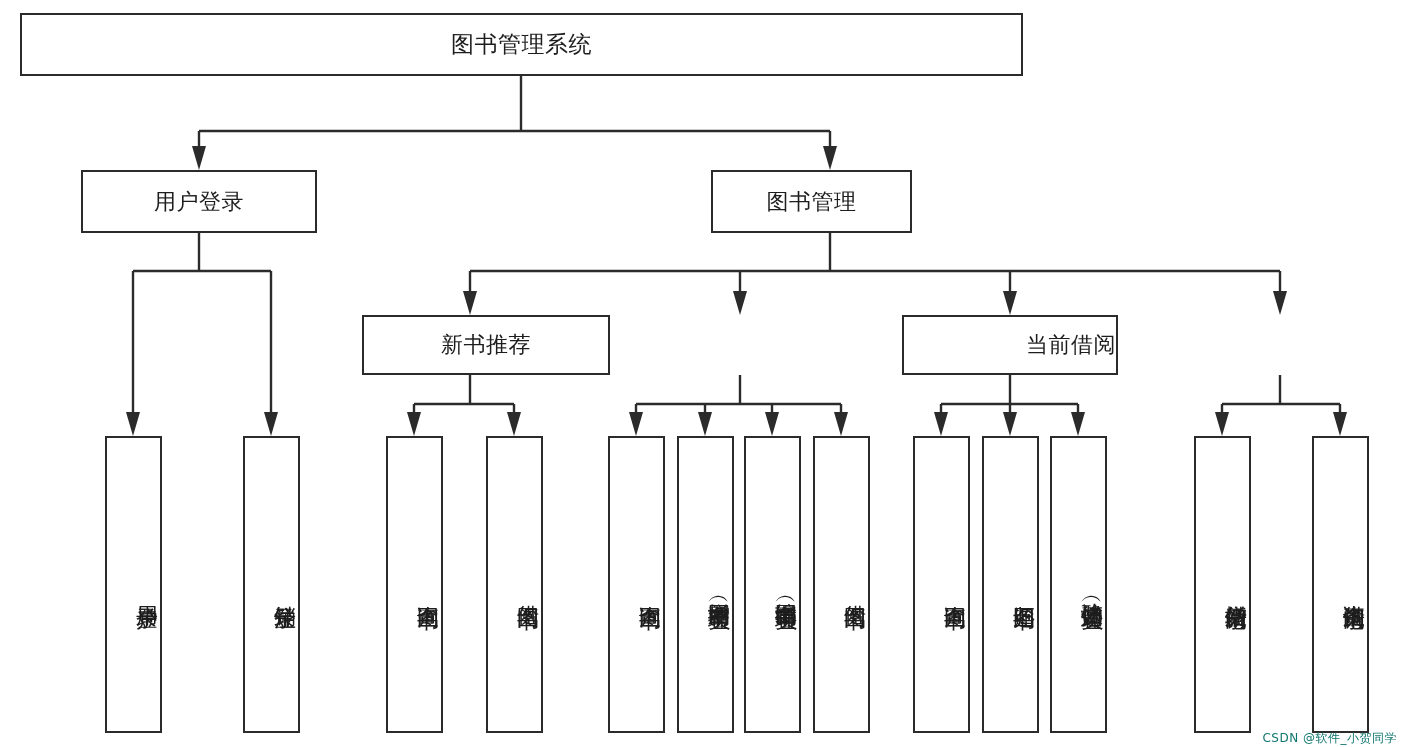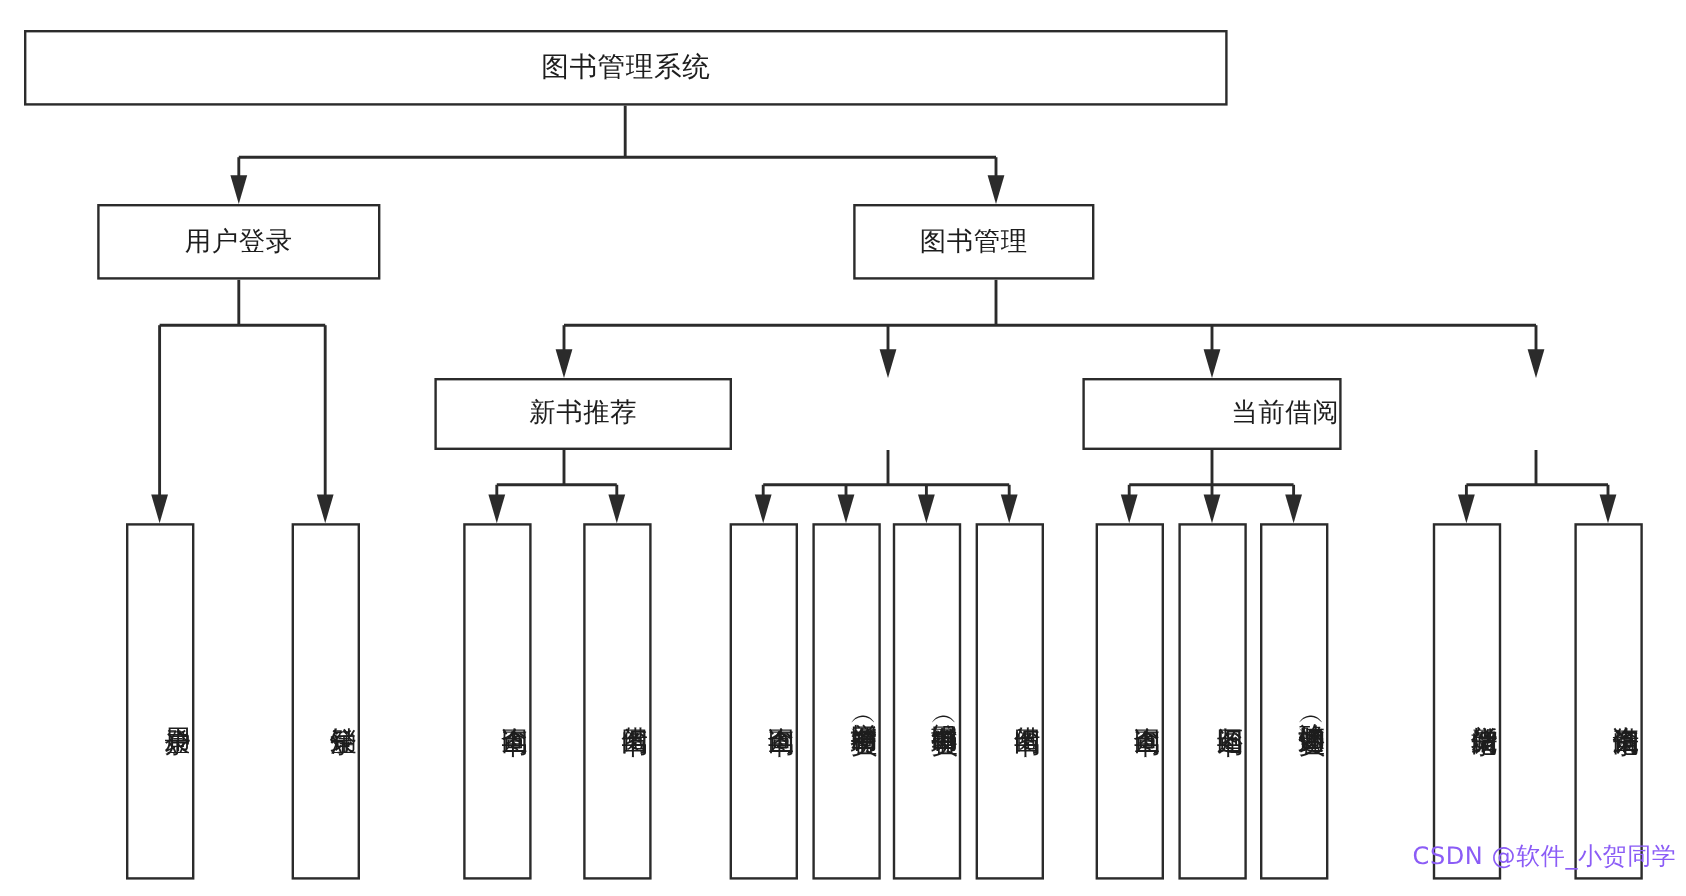--- a/index.html
+++ b/index.html
@@ -41,44 +41,43 @@
     padding-top: 10px;
     letter-spacing: 1px;
   }
   .node.vert .vlabel {
     writing-mode: vertical-rl;
     text-orientation: upright;
     display: block;
   }
   .node.root {
     font-size: 23px;
-    margin-top: 12px;
   }
   svg.links {
     position: absolute;
     left: 0;
     top: 0;
     width: 1405px;
     height: 747px;
     pointer-events: none;
   }
   .lk {
     stroke: #2b2b2b;
     stroke-width: 2.4;
     fill: none;
   }
   .ah {
     fill: #2b2b2b;
   }
   .watermark {
     position: absolute;
     right: 8px;
-    bottom: 20px;
-    font-size: 20px;
-    color: #8b5cf6;
+    bottom: 0;
+    font-size: 12px;
+    color: #0f766e;
     white-space: nowrap;
     letter-spacing: 0.5px;
   }
 </style>
 </head>
 <body>
 
 <div id="canvas">
 
   <svg class="links" viewBox="0 0 1405 747">

